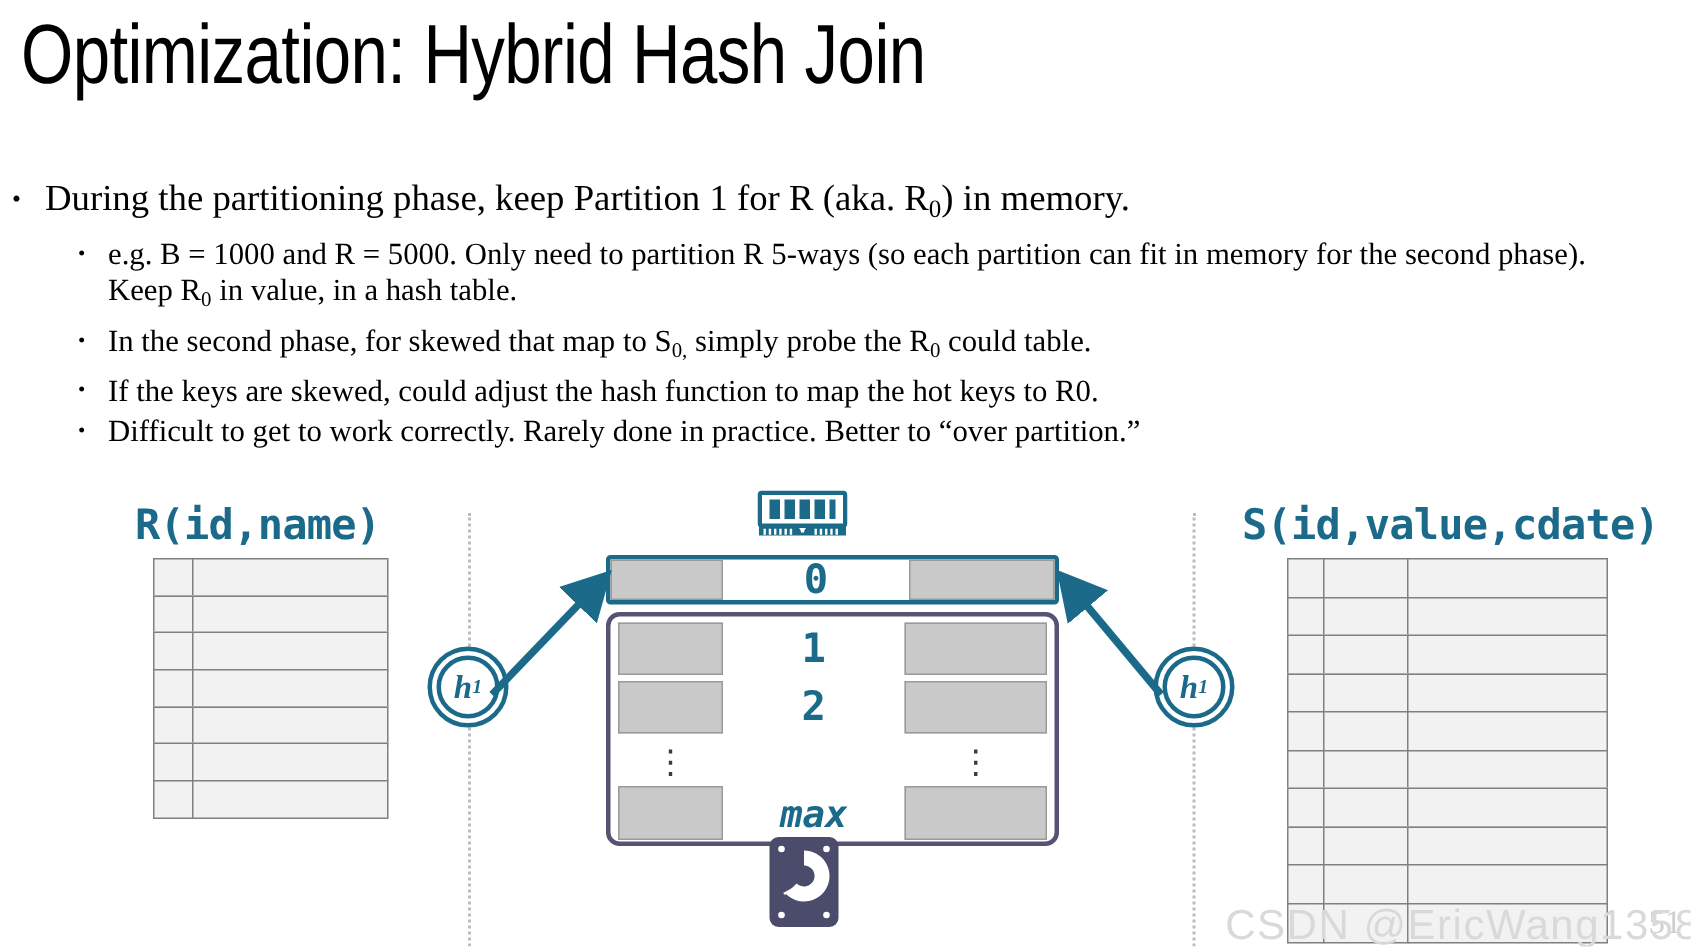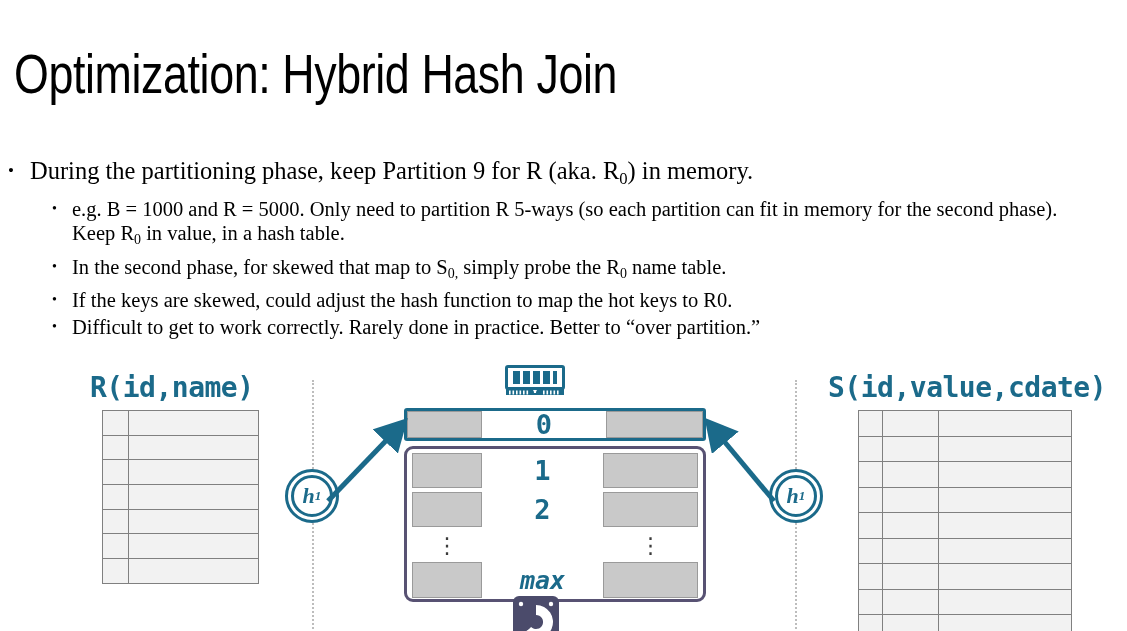--- a/index.html
+++ b/index.html
@@ -3,21 +3,21 @@
 <meta charset="utf-8">
 <style>
   html,body{margin:0;padding:0;}
   body{
     width:1127px;height:631px;
     background:#ffffff;
     font-family:"Liberation Serif", serif;
     overflow:hidden;
     position:relative;
   }
-  .slide{position:absolute;inset:0;margin-top:38px;}
+  .slide{position:absolute;inset:0;}
 
   
   .title{
     position:absolute;
     left:14px; top:4px;
     font-family:"Liberation Sans", sans-serif;
     font-size:56px;
     line-height:64px;
     font-weight:400;
     color:#000000;
@@ -178,35 +178,35 @@
 
 <div class="slide">
 
   <div class="title">Optimization: Hybrid Hash Join</div>
 
   <div class="bullets">
 
     <div class="b1">
       <span class="dot">•</span>
       <span class="txt">
-        <span>During the partitioning phase, keep Partition 9 for R (aka. R</span><sub>0</sub><span>) in memory.</span>
+        <span>During the partitioning phase, keep Partition 1 for R (aka. R</span><sub>0</sub><span>) in memory.</span>
       </span>
     </div>
 
     <div class="b2">
       <span class="dot">•</span>
       <span class="txt">
         <span>e.g. B = 1000 and R = 5000. Only need to partition R 5-ways (so each partition can fit in memory for the second phase). Keep R</span><sub>0</sub><span> in value, in a hash table.</span>
       </span>
     </div>
 
     <div class="b2">
       <span class="dot">•</span>
       <span class="txt">
-        <span>In the second phase, for skewed that map to S</span><sub>0,</sub><span> simply probe the R</span><sub>0</sub><span> name table.</span>
+        <span>In the second phase, for skewed that map to S</span><sub>0,</sub><span> simply probe the R</span><sub>0</sub><span> could table.</span>
       </span>
     </div>
 
     <div class="b2">
       <span class="dot">•</span>
       <span class="txt">If the keys are skewed, could adjust the hash function to map the hot keys to R0.</span>
     </div>
 
     <div class="b2">
       <span class="dot">•</span>

